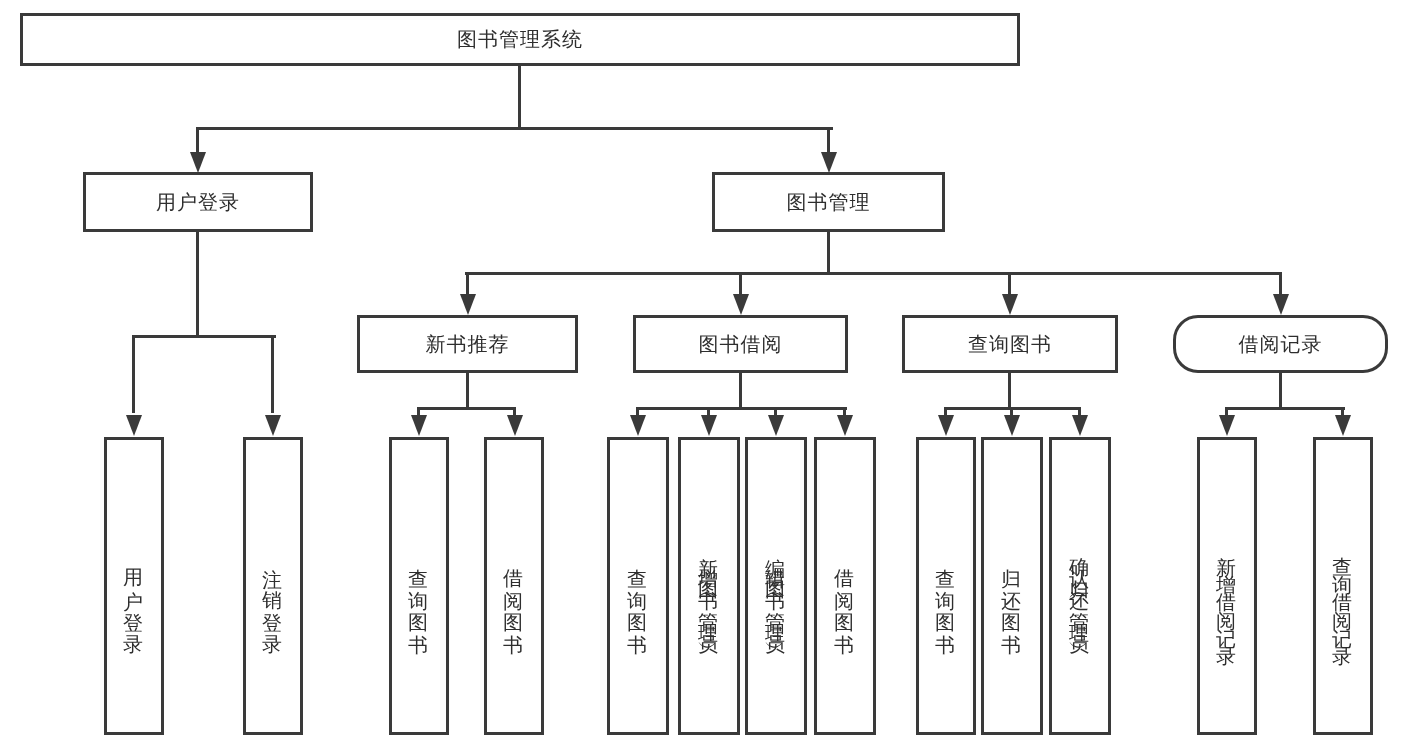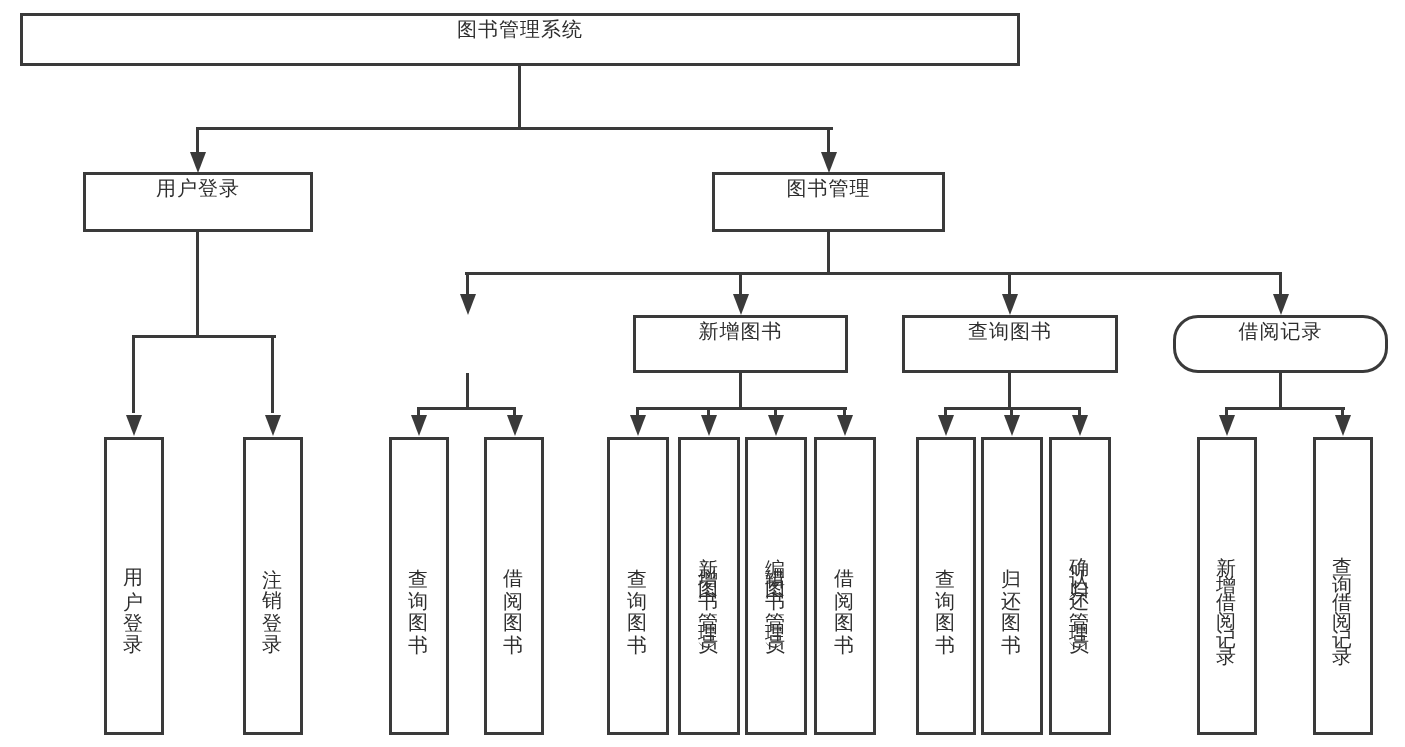--- a/index.html
+++ b/index.html
@@ -2,21 +2,21 @@
 <html><head>
 <meta charset="utf-8">
 <style>
   html,body{margin:0;padding:0;background:#ffffff;}
   #canvas{
     position:relative;width:1405px;height:747px;background:#ffffff;
     font-family:"DejaVu Sans","Liberation Sans",sans-serif;overflow:hidden;
   }
   .box{
     position:absolute;border:3px solid #3a3a3a;background:#ffffff;
-    display:flex;align-items:flex-start;justify-content:center;
+    display:flex;align-items:center;justify-content:center;
     font-size:20px;color:#2e2e2e;letter-spacing:1px;box-sizing:border-box;
   }
   .vbox{
     position:absolute;border:3px solid #3a3a3a;background:#ffffff;
     display:flex;align-items:center;justify-content:center;
     font-size:20px;color:#2e2e2e;box-sizing:border-box;
   }
   .vbox .vtext{
     writing-mode:vertical-rl;text-orientation:mixed;white-space:nowrap;
   }
@@ -70,22 +70,25 @@
   <div class="hline" style="left:465px;top:272px;width:817px;"></div>
   <div class="vline" style="left:466px;top:272px;height:22px;"></div>
   <div class="arrowhead" style="left:460px;top:294px;"></div>
   <div class="vline" style="left:739px;top:272px;height:22px;"></div>
   <div class="arrowhead" style="left:733px;top:294px;"></div>
   <div class="vline" style="left:1008px;top:272px;height:22px;"></div>
   <div class="arrowhead" style="left:1002px;top:294px;"></div>
   <div class="vline" style="left:1279px;top:272px;height:22px;"></div>
   <div class="arrowhead" style="left:1273px;top:294px;"></div>
 
+  <div class="box" style="left:357px;top:315px;width:221px;height:58px;">
+    <span>新书推荐</span>
+  </div>
   <div class="box" style="left:633px;top:315px;width:215px;height:58px;">
-    <span>新增图书</span>
+    <span>图书借阅</span>
   </div>
   <div class="box" style="left:902px;top:315px;width:216px;height:58px;">
     <span>查询图书</span>
   </div>
   <div class="box" style="left:1173px;top:315px;width:215px;height:58px;border-radius:25px;">
     <span>借阅记录</span>
   </div>
 
   <div class="vline" style="left:466px;top:373px;height:34px;"></div>
   <div class="hline" style="left:417px;top:407px;width:99px;"></div>

